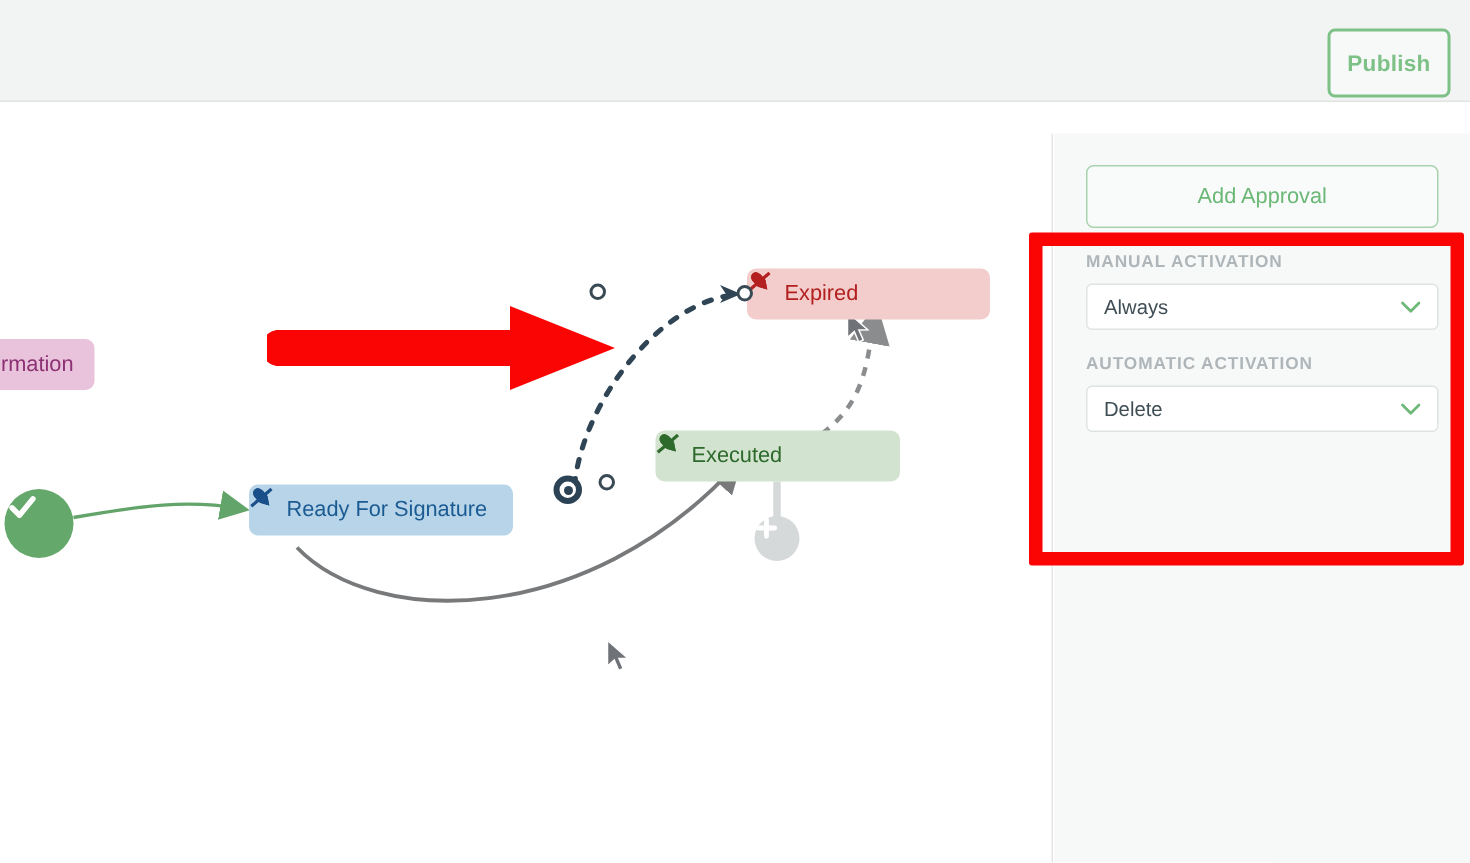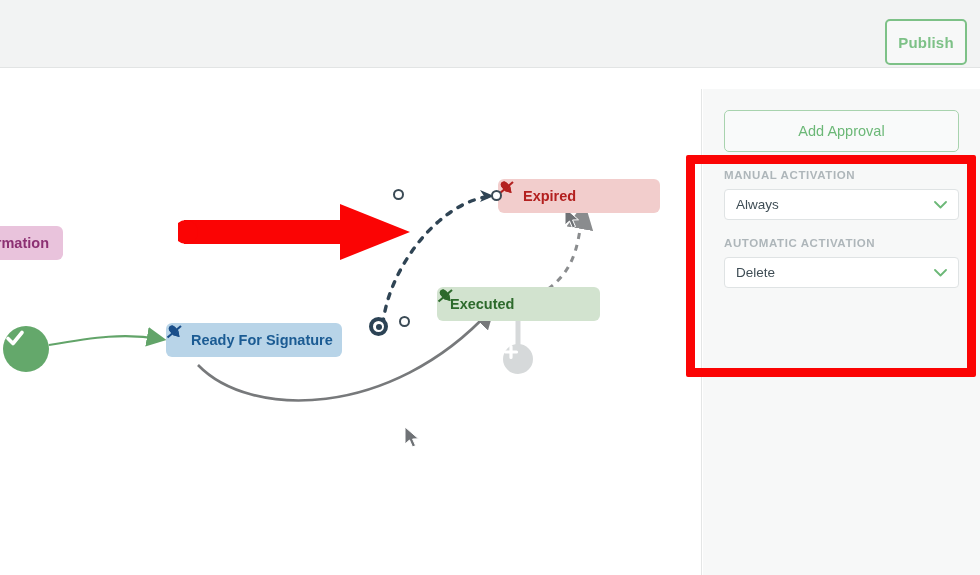--- a/index.html
+++ b/index.html
@@ -62,21 +62,21 @@
   }
   .canvas svg { position: absolute; left: 0; top: 0; }
 
   
   .node {
     position: absolute;
     display: flex;
     align-items: center;
     border-radius: 6px;
     font-size: 14.5px;
-    font-weight: bold;
+    font-weight: normal;
     white-space: nowrap;
     box-sizing: border-box;
     cursor: pointer;
   }
   .node .glyphs {
     display: inline-flex;
     align-items: center;
     gap: 7px;
     margin-right: 9px;
   }
@@ -94,21 +94,21 @@
     width: 162px; height: 34px;
     background: #f2cdcc;
     color: #b3201f;
     padding: 0 16px;
   }
   #node-executed {
     left: 437px; top: 198px;
     width: 163px; height: 34px;
     background: #d2e3cf;
     color: #2d6a2c;
-    padding: 0 4px;
+    padding: 0 15px;
   }
   #node-ready {
     left: 166px; top: 234px;
     width: 176px; height: 34px;
     background: #b8d4e8;
     color: #1b5b93;
     padding: 0 16px;
   }
 
   

